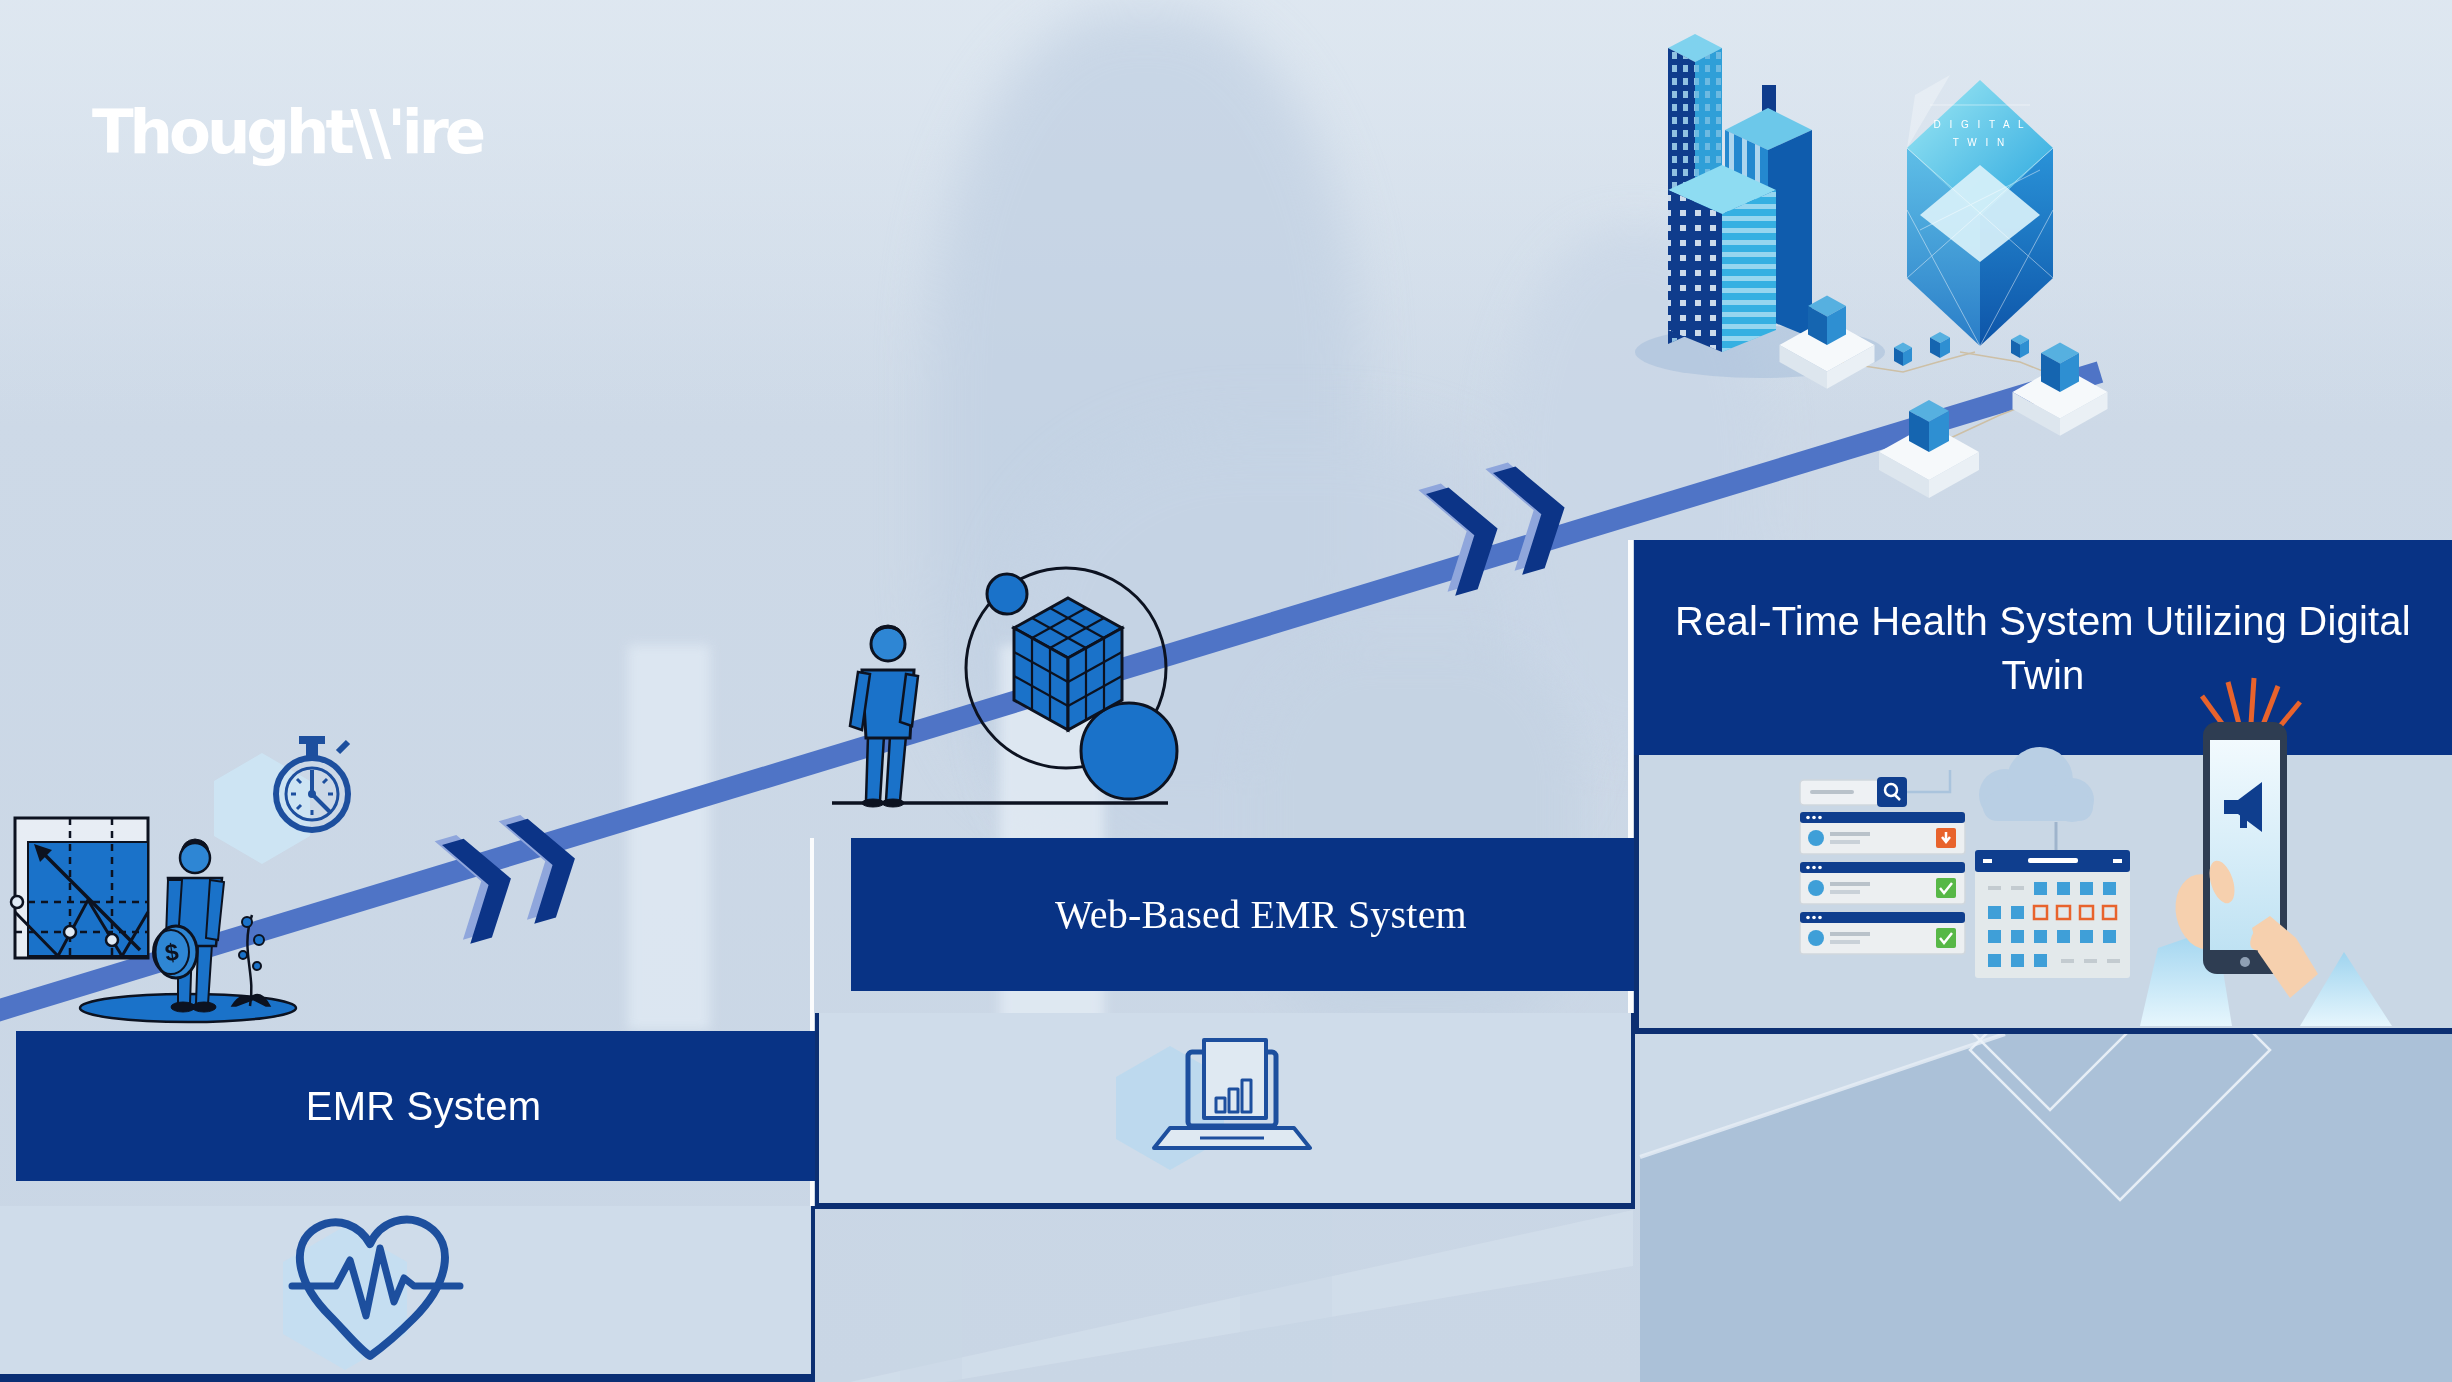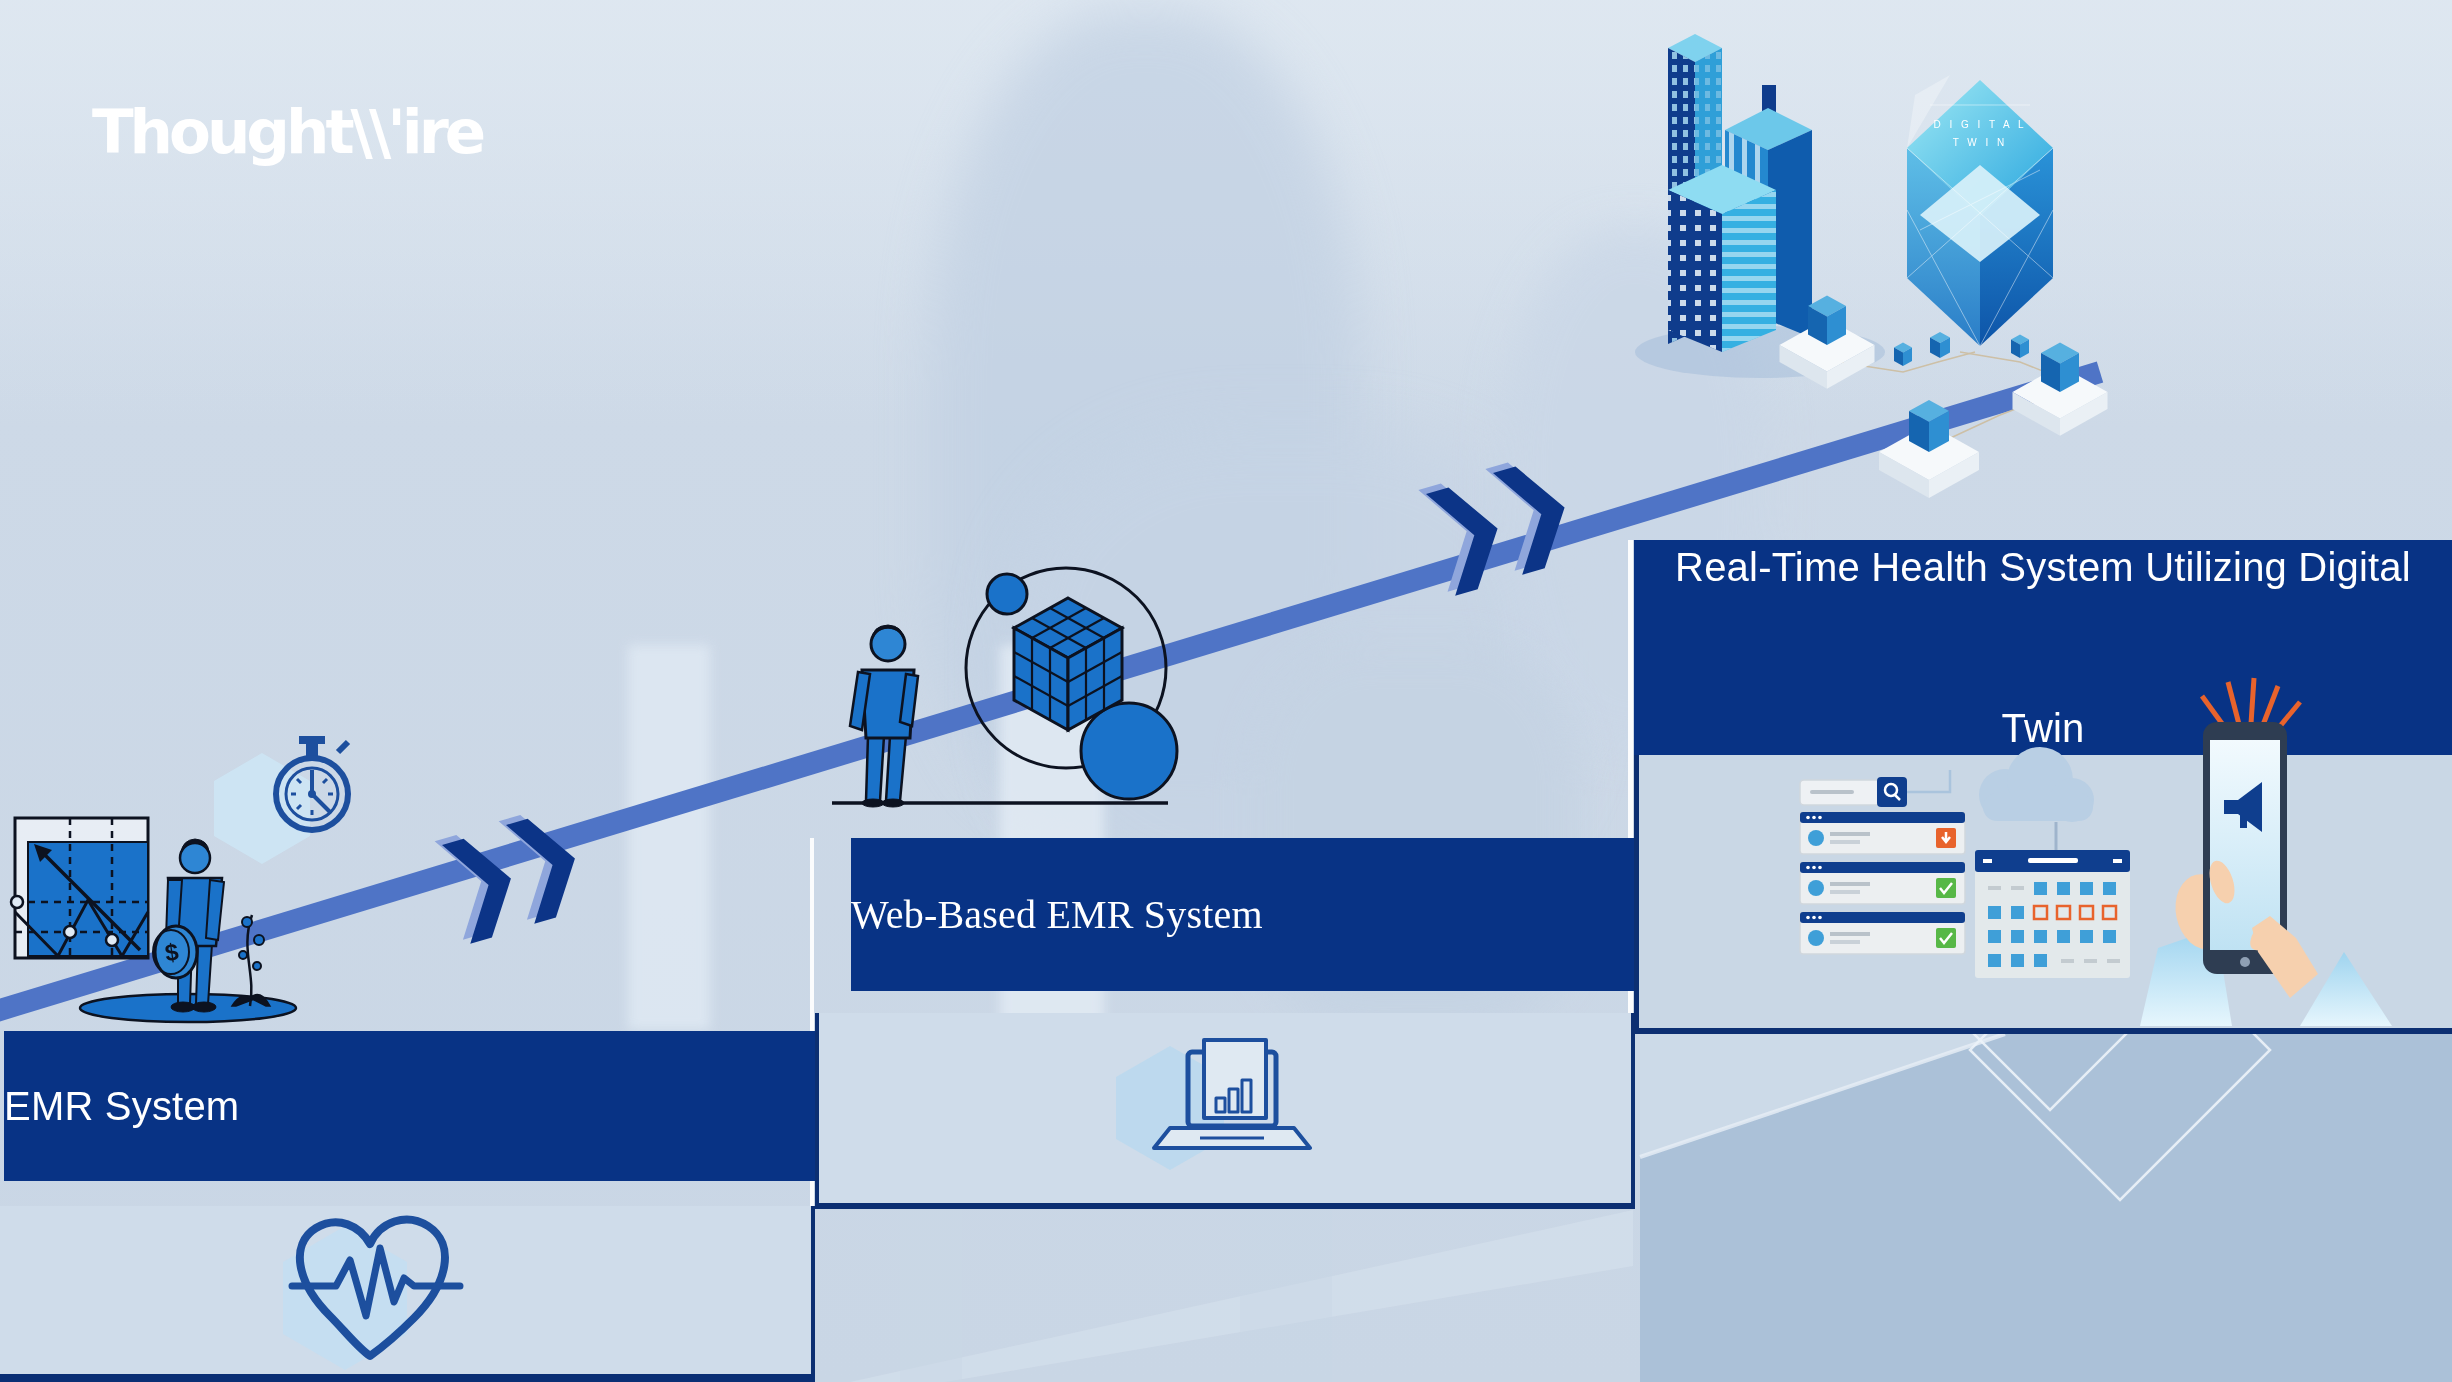--- a/index.html
+++ b/index.html
@@ -3,21 +3,21 @@
 <meta charset="utf-8">
 <style>
   html,body{margin:0;padding:0;background:#ccd9e7;}
   .stage{position:relative;width:2452px;height:1382px;overflow:hidden;
          background:linear-gradient(180deg,#d4dfeb 0%,#cdd9e7 30%,#c9d6e5 100%);
          font-family:"Liberation Sans",sans-serif;}
   .blob{position:absolute;pointer-events:none;}
   .svg-layer{position:absolute;left:0;top:0;z-index:auto;}
   #art{z-index:2;}
   #art2{z-index:4;}
-  .bar{position:absolute;background:#083385;display:flex;align-items:center;justify-content:space-between;
+  .bar{position:absolute;background:#083385;display:flex;align-items:center;justify-content:center;
        color:#ffffff;text-align:center;z-index:3;}
   .bar .t{font-size:40px;line-height:54px;font-weight:400;letter-spacing:.2px;}
   .lightbox{position:absolute;z-index:3;}
   .logo{position:absolute;left:92px;top:96px;z-index:6;color:#ffffff;
         font-family:"DejaVu Sans","Liberation Sans",sans-serif;
         font-size:61px;font-weight:700;letter-spacing:-4px;}
   .sliver{position:absolute;background:rgba(255,255,255,.92);z-index:3;}
   .strip{position:absolute;background:#0a2f75;z-index:3;}
 </style>
 </head>
@@ -302,21 +302,21 @@
       </g>
       <polygon points="1915,95 1950,75 1907,148" fill="#ffffff" opacity=".3"></polygon>
       <text x="1980" y="128" text-anchor="middle" font-size="10" letter-spacing="3" fill="#ffffff" font-family="Liberation Sans,sans-serif">D I G I T A L</text>
       <text x="1980" y="146" text-anchor="middle" font-size="10" letter-spacing="3" fill="#ffffff" font-family="Liberation Sans,sans-serif">T W I N</text>
     </g>
   </svg>
 
   <div class="sliver" style="left:810px;top:838px;width:4px;height:371px;"></div>
   <div class="sliver" style="left:1628px;top:540px;width:5px;height:494px;"></div>
 
-  <div class="bar" style="left:4px;top:1031px;width:815px;height:150px;">
+  <div class="bar" style="left:16px;top:1031px;width:815px;height:150px;">
     <span class="t">EMR System</span>
   </div>
   <div class="lightbox" style="left:0;top:1206px;width:811px;height:168px;background:#cfdcea;border-right:4px solid #0c2f72;"></div>
   <div class="strip" style="left:0;top:1374px;width:815px;height:8px;"></div>
 
   <div class="bar" style="left:851px;top:838px;width:820px;height:153px;font-family:Liberation Serif, serif;">
     <span class="t">Web-Based EMR System</span>
   </div>
   <div class="lightbox" style="left:815px;top:1013px;width:812px;height:190px;background:#cfdcea;border-left:4px solid #0c2f72;border-right:4px solid #0c2f72;border-bottom:6px solid #0c2f72;"></div>
 

